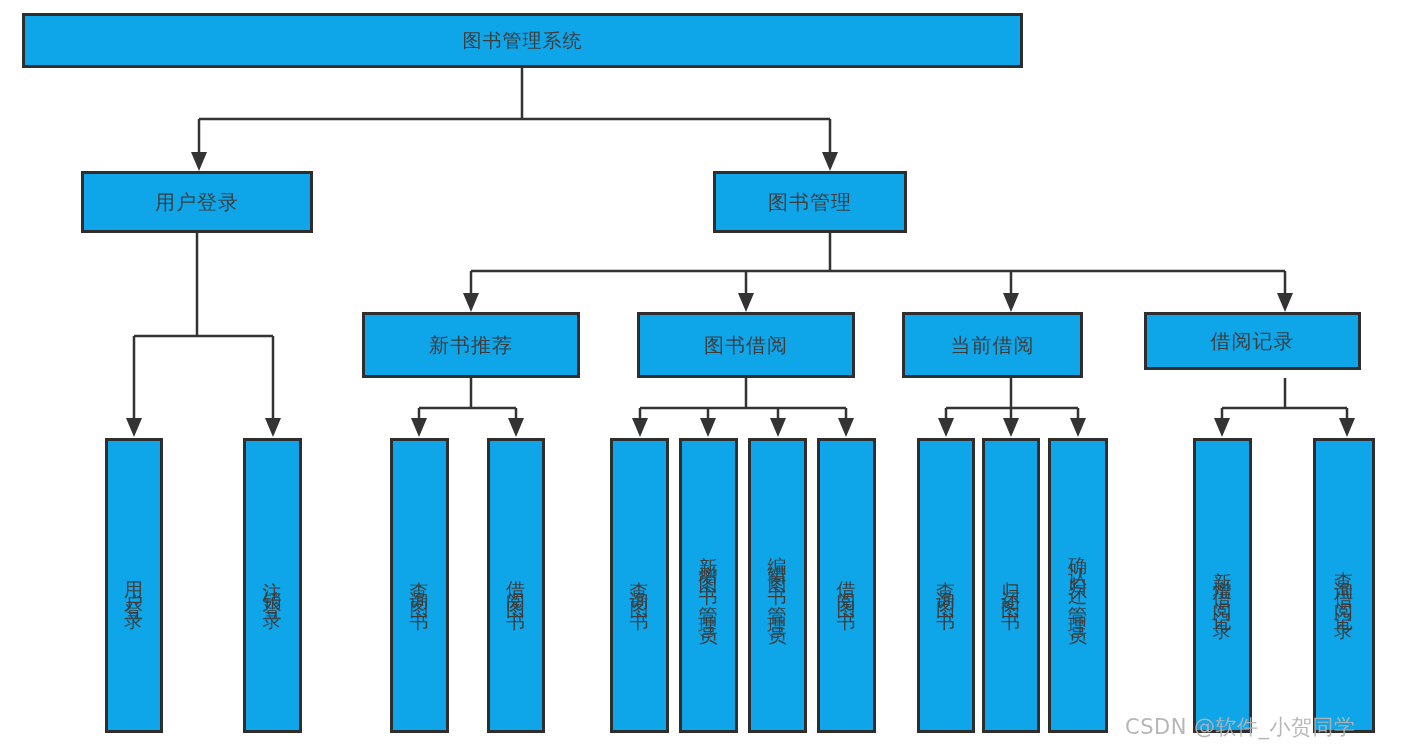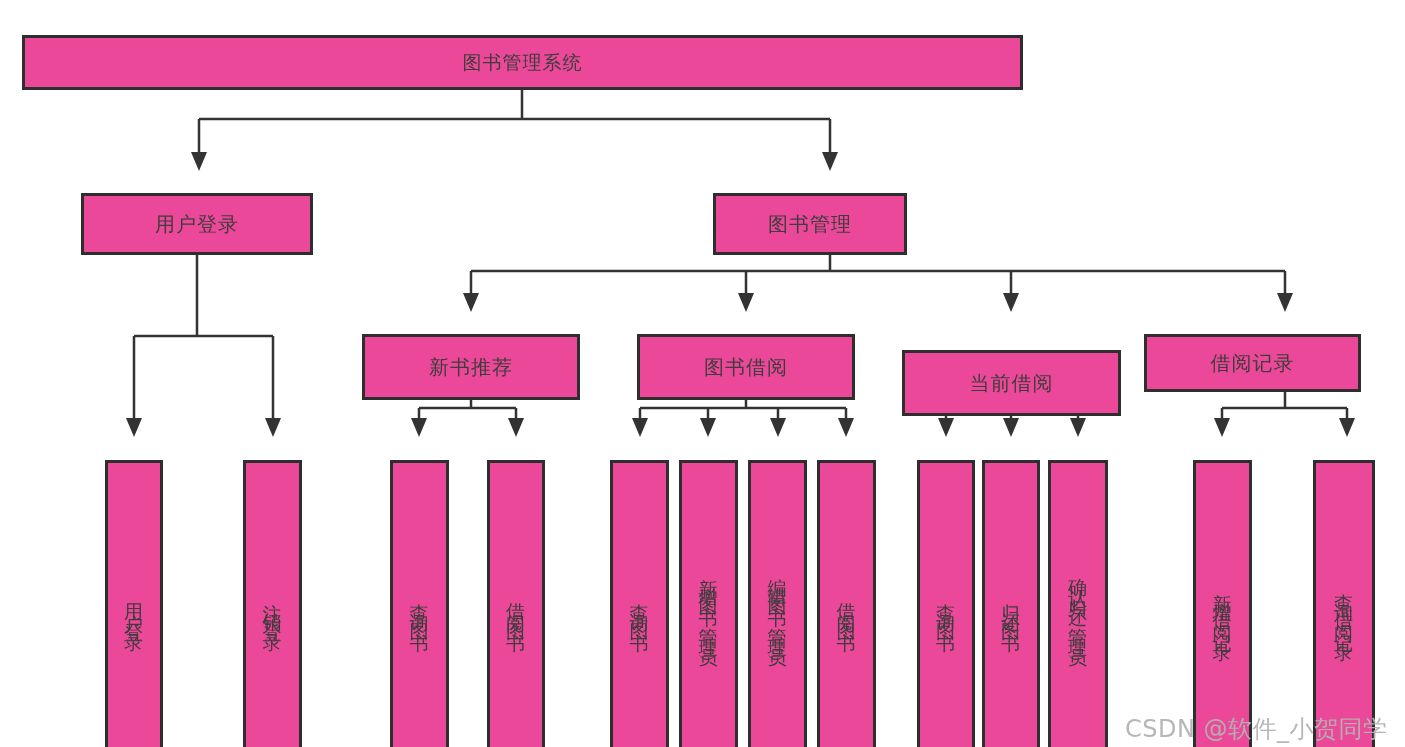--- a/index.html
+++ b/index.html
@@ -8,40 +8,39 @@
     width:1405px;height:747px;
     background:#ffffff;
     font-family:"DejaVu Sans", sans-serif;
     overflow:hidden;
   }
   #wires{position:absolute;left:0;top:0;width:1405px;height:747px;}
   .node{
     position:absolute;
     box-sizing:border-box;
     border:3px solid #2e2e2e;
-    background:#ec4899;
+    background:#0ea5e9;
     display:flex;
     align-items:center;
     justify-content:center;
     color:#3d3d3d;
-    margin-top:22px;
   }
   .hnode{font-size:20px;letter-spacing:1px;}
   .rootnode{font-size:19px;letter-spacing:1px;}
   .leaf{
     font-size:19px;
     writing-mode:vertical-rl;
     text-orientation:mixed;
     letter-spacing:10px;
     line-height:1;
   }
   .watermark{
     position:absolute;
     left:1125px;top:713px;
-    font-size:24px;
+    font-size:21px;
     color:rgba(178,178,178,0.95);
     letter-spacing:0.5px;
     white-space:nowrap;
   }
 </style>
 </head>
 <body>
 
 <div id="canvas">
 
@@ -85,21 +84,21 @@
     </g>
   </svg>
 
   <div class="node rootnode" style="left:22px;top:13px;width:1001px;height:55px;">图书管理系统</div>
 
   <div class="node hnode" style="left:81px;top:171px;width:232px;height:62px;">用户登录</div>
   <div class="node hnode" style="left:713px;top:171px;width:194px;height:62px;">图书管理</div>
 
   <div class="node hnode" style="left:637px;top:312px;width:218px;height:66px;">图书借阅</div>
   <div class="node hnode" style="left:362px;top:312px;width:218px;height:66px;">新书推荐</div>
-  <div class="node hnode" style="left:902px;top:328px;width:219px;height:66px;">当前借阅</div>
+  <div class="node hnode" style="left:902px;top:312px;width:181px;height:66px;">当前借阅</div>
   <div class="node hnode" style="left:1144px;top:312px;width:217px;height:58px;">借阅记录</div>
 
   <div class="node leaf" style="left:105px;top:438px;width:58px;height:295px;">用户登录</div>
   <div class="node leaf" style="left:243px;top:438px;width:59px;height:295px;">注销登录</div>
 
   <div class="node leaf" style="left:390px;top:438px;width:59px;height:295px;">查询图书</div>
   <div class="node leaf" style="left:487px;top:438px;width:58px;height:295px;">借阅图书</div>
 
   <div class="node leaf" style="left:610px;top:438px;width:59px;height:295px;">查询图书</div>
   <div class="node leaf" style="left:679px;top:438px;width:59px;height:295px;">新增图书（管理员）</div>

